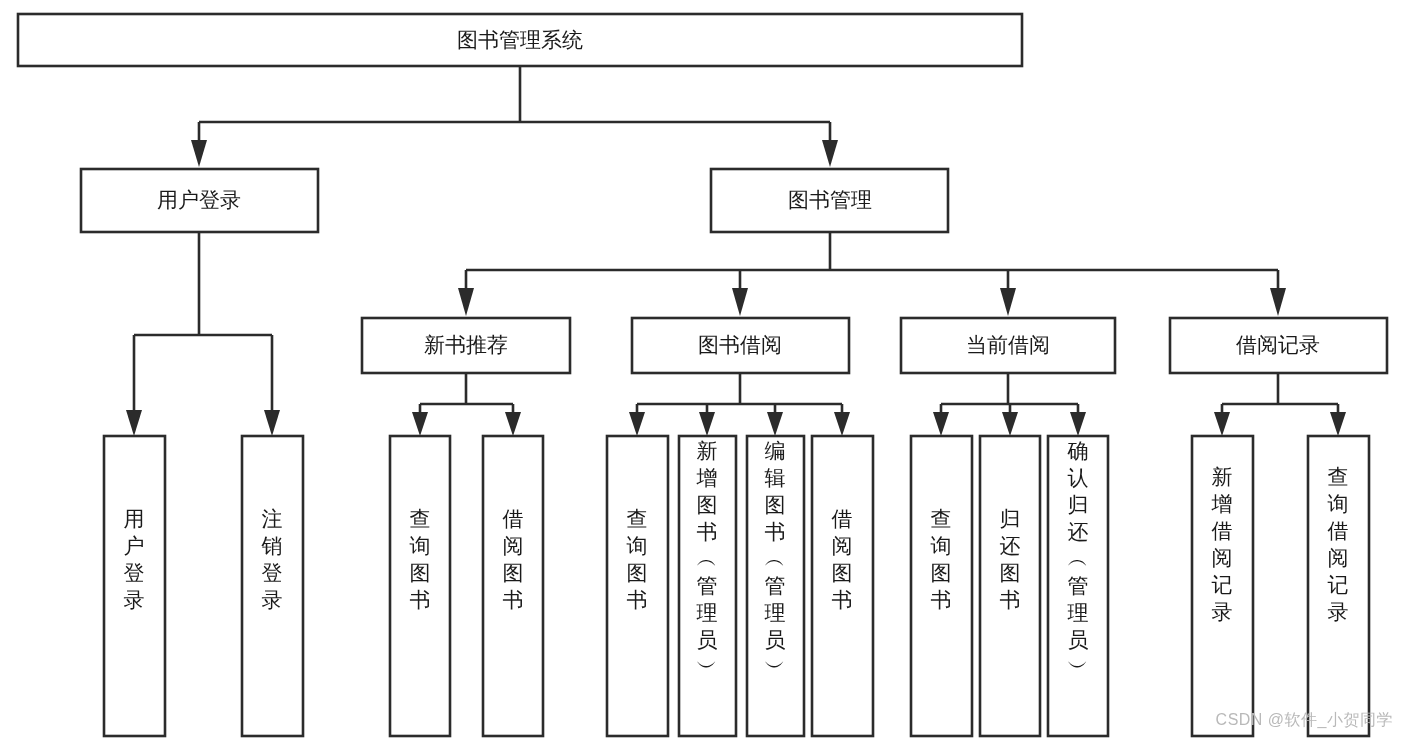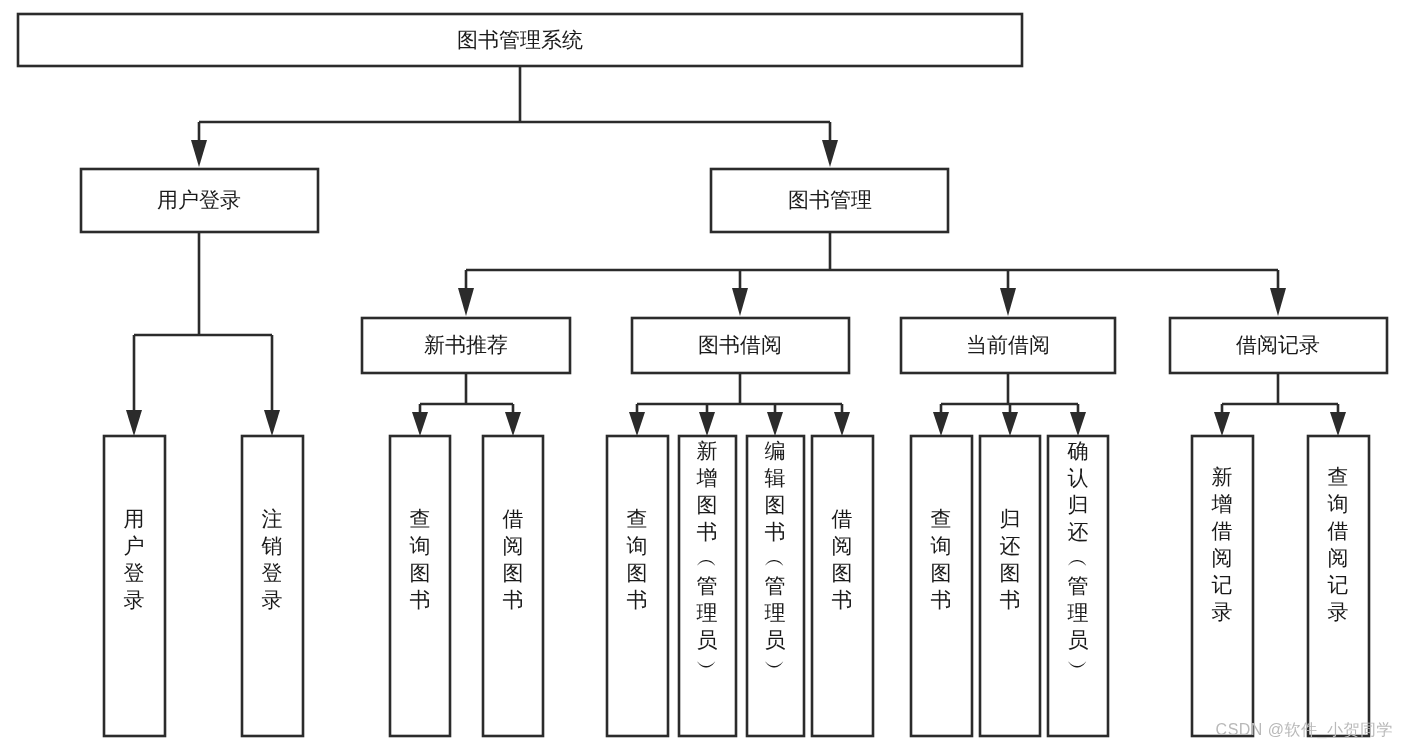--- a/index.html
+++ b/index.html
@@ -52,21 +52,21 @@
   }
   .node-label-v {
     font-family: "Liberation Sans", "DejaVu Sans", sans-serif;
     font-size: 21px;
     fill: #1a1a1a;
     text-anchor: middle;
   }
   .watermark {
     position: absolute;
     right: 12px;
-    bottom: 6px;
+    bottom: 16px;
     font-family: "Liberation Sans", "DejaVu Sans", sans-serif;
     font-size: 16px;
     color: #b9b9b9;
     letter-spacing: 0.5px;
     white-space: nowrap;
     pointer-events: none;
   }
 </style>
 </head>
 <body>

